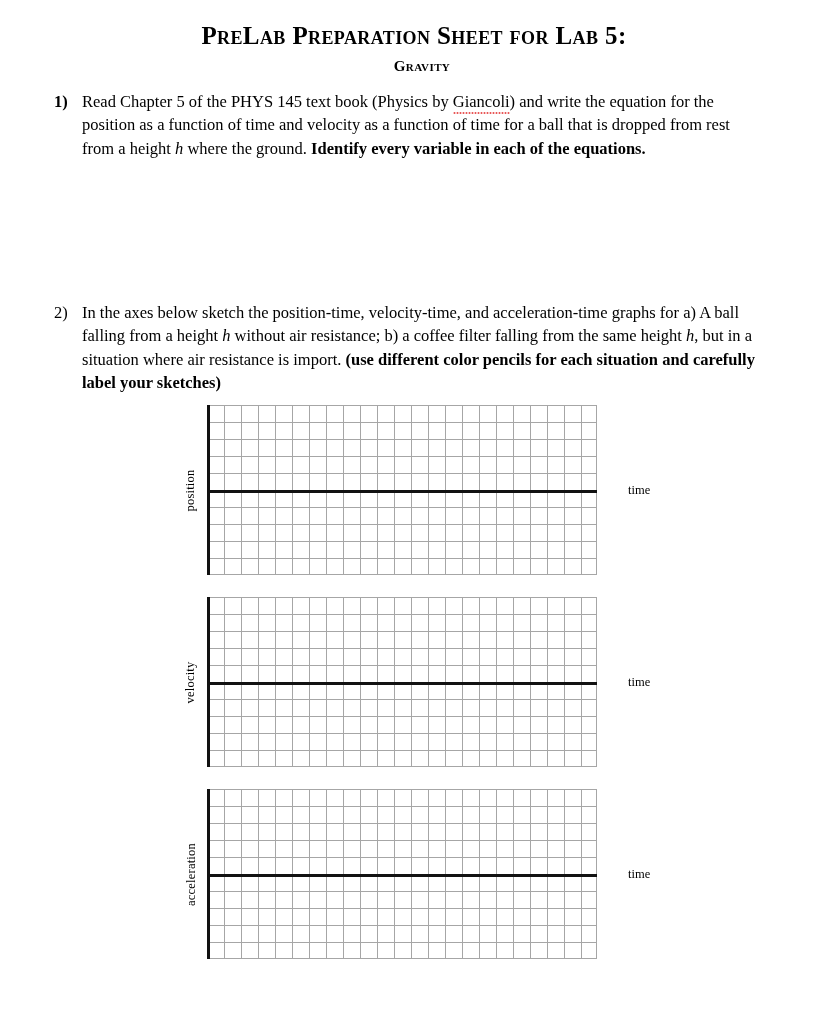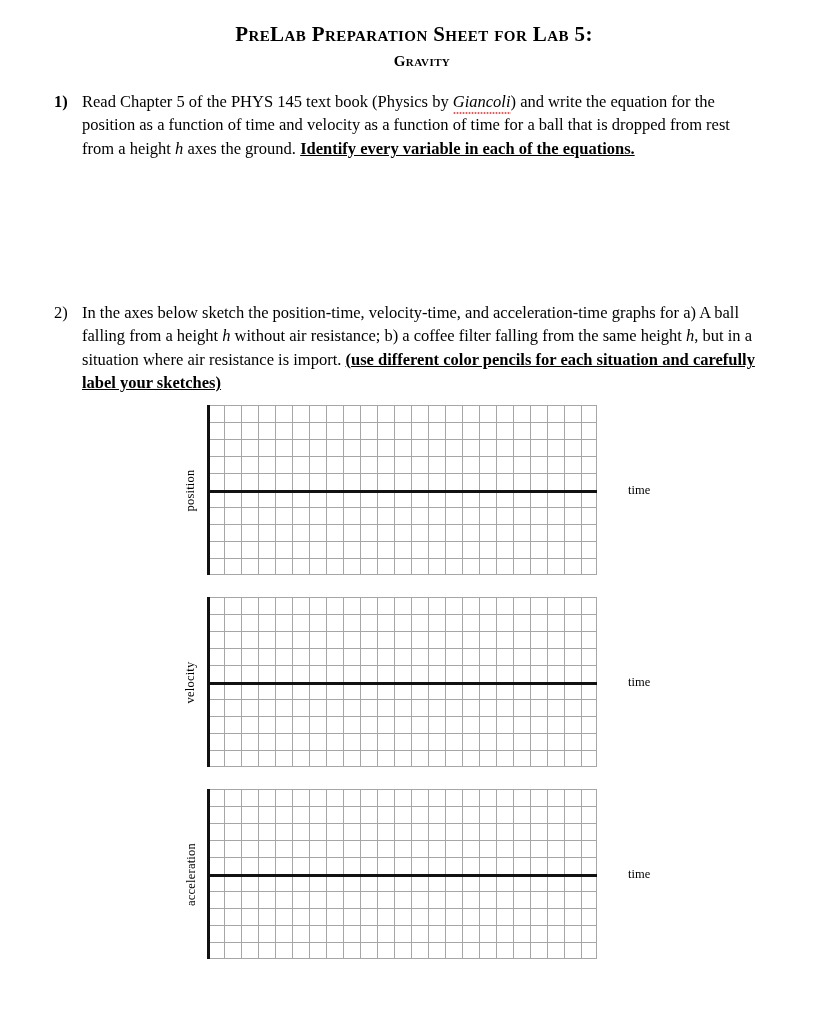--- a/index.html
+++ b/index.html
@@ -15,21 +15,21 @@
     position: relative;
     overflow: hidden;
   }
 
   
   .title-block {
     text-align: center;
     padding-top: 22px;
   }
   .doc-title {
-    font-size: 21px;
+    font-size: 25px;
     font-weight: bold;
     font-variant: small-caps;
     letter-spacing: 0.4px;
     line-height: 1.15;
     margin: 0;
   }
   .doc-subtitle {
     font-size: 15px;
     font-weight: bold;
     font-variant: small-caps;
@@ -50,28 +50,27 @@
     left: 0;
     top: 0;
     width: 28px;
     text-align: left;
   }
   .item-num.bold { font-weight: bold; }
   .item-body {
     margin-left: 28px;
     text-align: left;
   }
-  .b { font-weight: bold; text-decoration: underline; }
+  .b { font-weight: bold; }
   .it { font-style: italic; }
 
   
   .spell {
     position: relative;
     display: inline-block;
-    font-style: italic;
   }
   .spell::after {
     content: "";
     position: absolute;
     left: 0;
     right: 0;
     bottom: -1px;
     height: 2px;
     background-image: radial-gradient(circle, #e02020 0.9px, rgba(0,0,0,0) 1.1px);
     background-size: 3px 3px;
@@ -164,21 +163,21 @@
 <body>
 
 <div class="title-block">
   <div class="doc-title">PreLab Preparation Sheet for Lab 5:</div>
   <div class="doc-subtitle">Gravity</div>
 </div>
 
 <div class="item" id="item1">
   <span class="item-num bold">1)</span>
   <div class="item-body">
-    <span>Read Chapter 5 of the PHYS 145 text book (Physics by </span><span class="spell">Giancoli</span><span>) and write the equation for the position as a function of time and velocity as a function of time for a ball that is dropped from rest from a height </span><span class="it">h</span><span> axes the ground. </span><span class="b">Identify every variable in each of the equations.</span>
+    <span>Read Chapter 5 of the PHYS 145 text book (Physics by </span><span class="spell">Giancoli</span><span>) and write the equation for the position as a function of time and velocity as a function of time for a ball that is dropped from rest from a height </span><span class="it">h</span><span> where the ground. </span><span class="b">Identify every variable in each of the equations.</span>
   </div>
 </div>
 
 <div class="item" id="item2">
   <span class="item-num">2)</span>
   <div class="item-body">
     <span>In the axes below sketch the position-time, velocity-time, and acceleration-time graphs for a) A ball falling from a height </span><span class="it">h</span><span> without air resistance; b) a coffee filter falling from the same height </span><span class="it">h</span><span>, but in a situation where air resistance is import. </span><span class="b">(use different color pencils for each situation and carefully label your sketches)</span>
   </div>
 </div>
 

